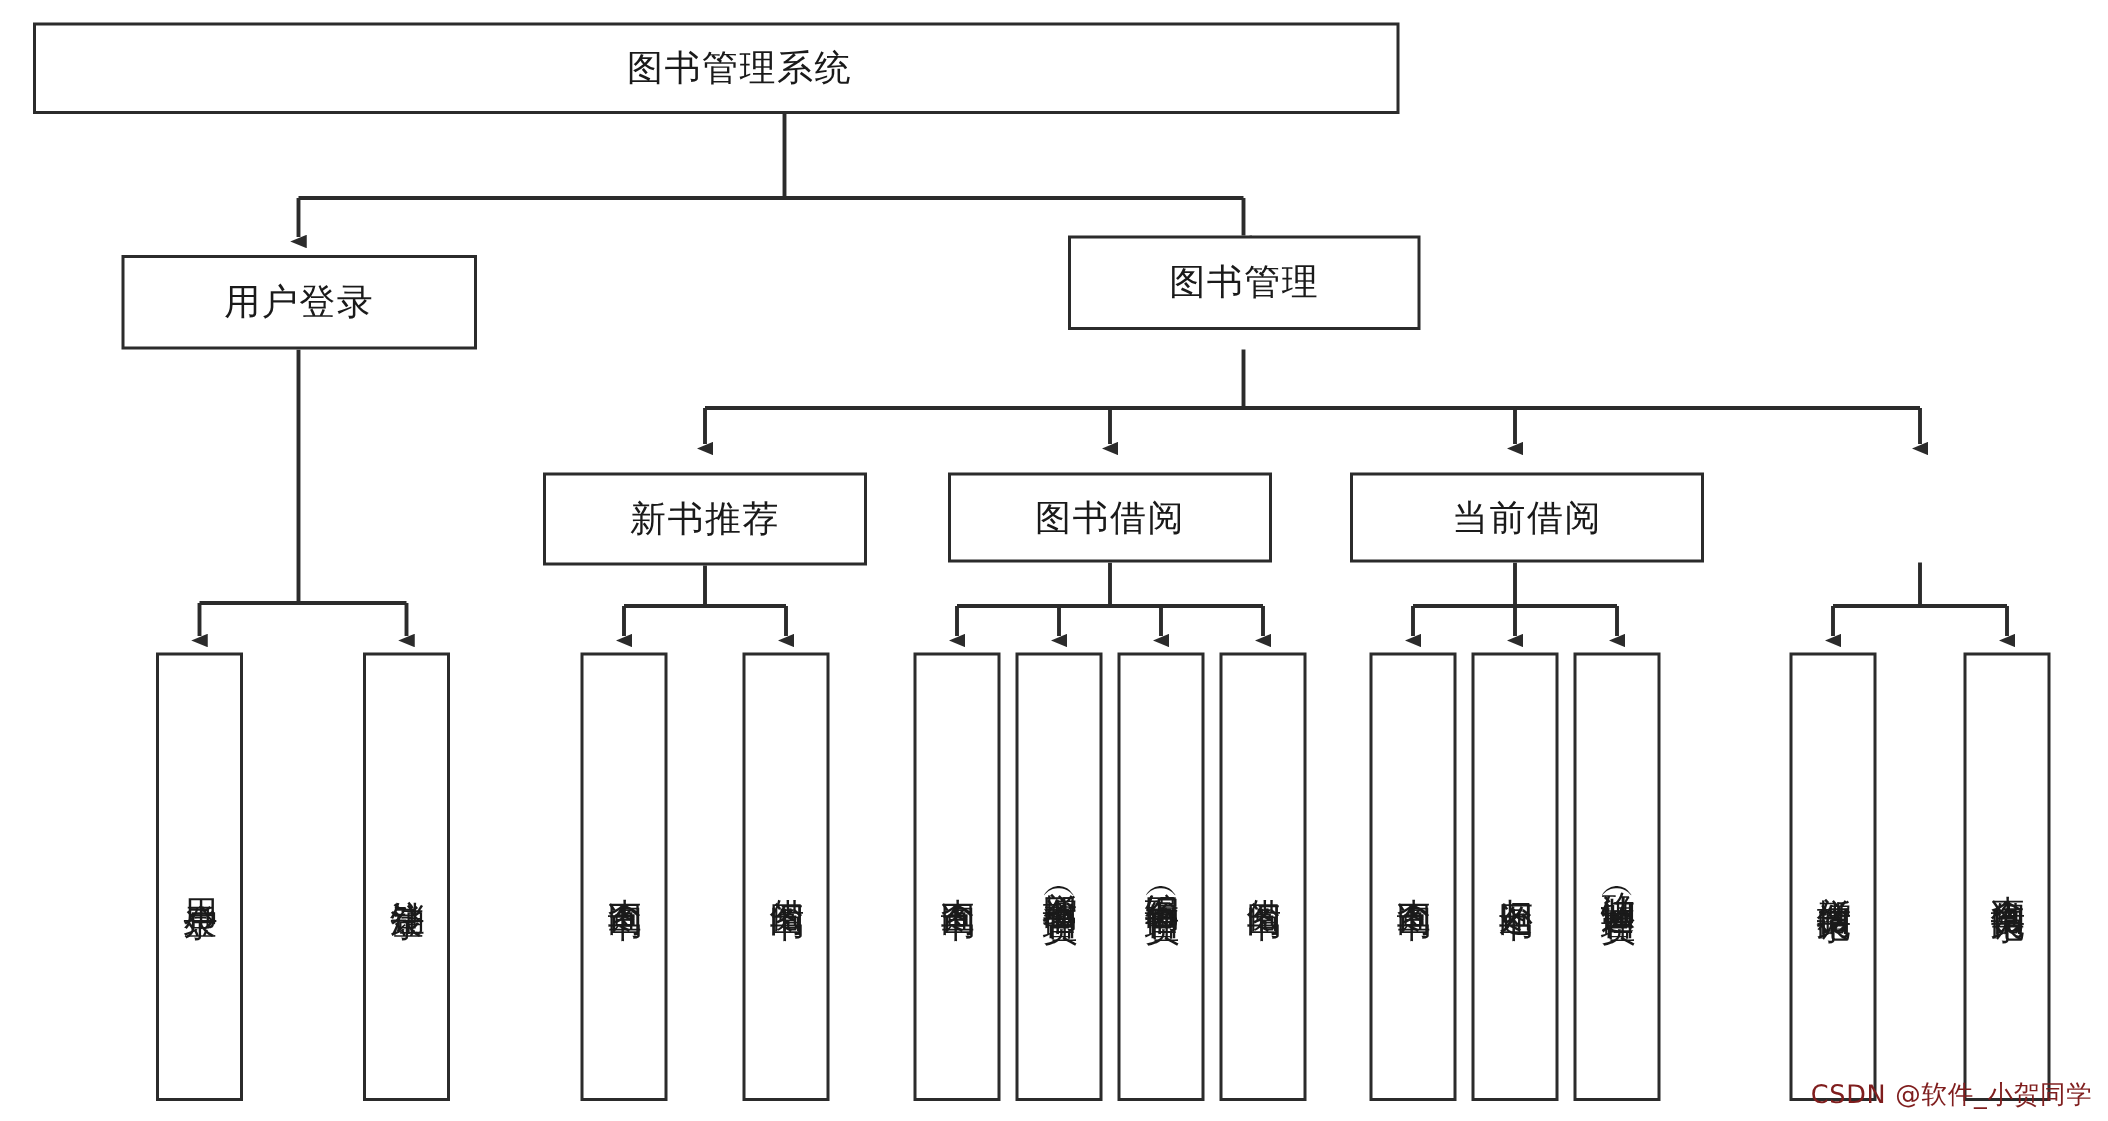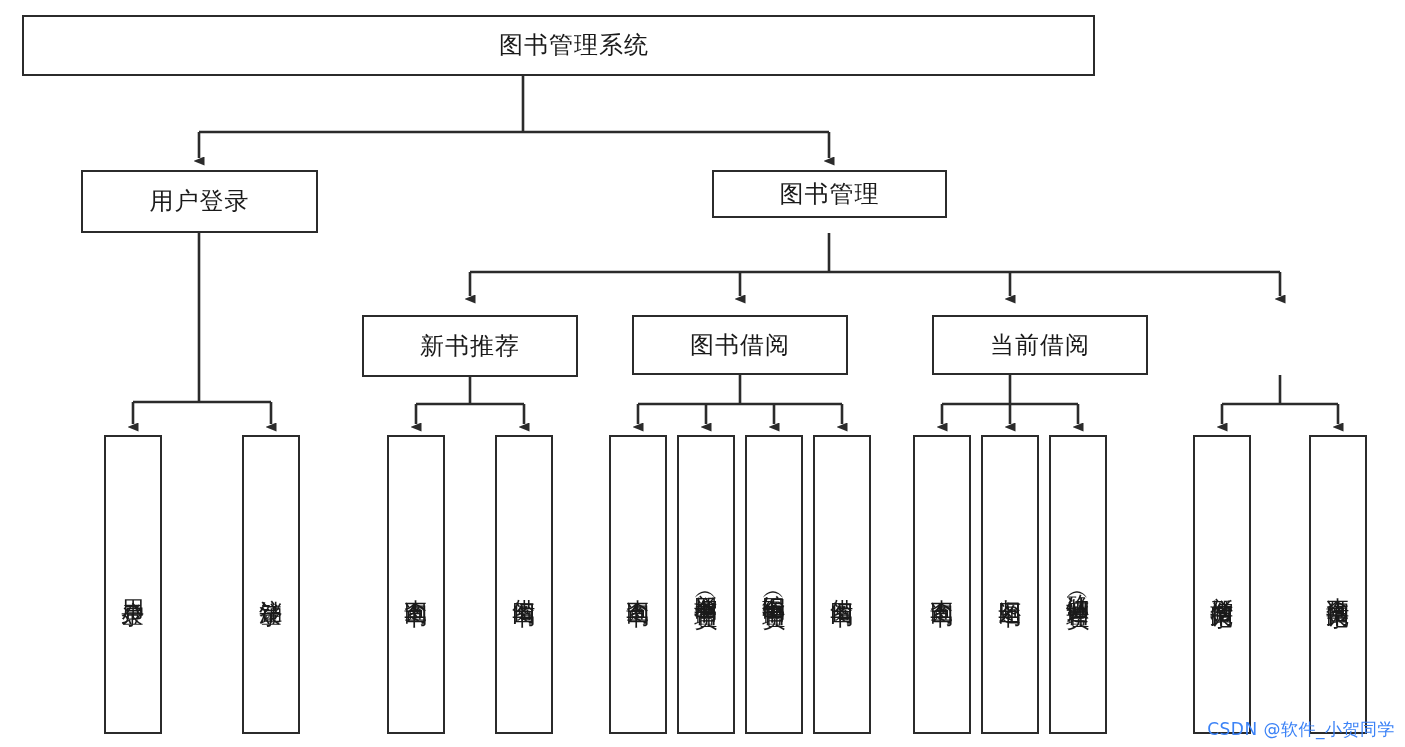--- a/index.html
+++ b/index.html
@@ -50,21 +50,21 @@
   .node.vert .vtext {
     writing-mode: vertical-rl;
     text-orientation: upright;
     display: block;
   }
   .watermark {
     position: absolute;
     right: 10px;
     bottom: 6px;
     font-size: 17px;
-    color: #3b82f6;
+    color: #7f1d1d;
     white-space: nowrap;
     letter-spacing: 0.5px;
   }
 </style>
 </head>
 <body>
 
 <div id="canvas">
 
   <svg id="edges" viewBox="0 0 1405 747" xmlns="http://www.w3.org/2000/svg">
@@ -110,38 +110,38 @@
       <path d="M1010,404 L1010,424" marker-end="url(#arrow)"></path>
       <path d="M1078,404 L1078,424" marker-end="url(#arrow)"></path>
 
       <path d="M1280,375 L1280,404"></path>
       <path d="M1222,404 L1338,404"></path>
       <path d="M1222,404 L1222,424" marker-end="url(#arrow)"></path>
       <path d="M1338,404 L1338,424" marker-end="url(#arrow)"></path>
     </g>
   </svg>
 
-  <div class="node horiz" style="left:22px; top:15px; width:1073px; height:61px;padding-left:31px;">
+  <div class="node horiz" style="left:22px; top:15px; width:911px; height:61px;padding-left:31px;">
     <span>图书管理系统</span>
   </div>
 
   <div class="node horiz" style="left:81px; top:170px; width:237px; height:63px;">
     <span>用户登录</span>
   </div>
-  <div class="node horiz" style="left:712px; top:170px; width:235px; height:48px;">
+  <div class="node horiz" style="left:712px; top:157px; width:235px; height:63px;">
     <span>图书管理</span>
   </div>
 
   <div class="node horiz" style="left:362px; top:315px; width:216px; height:62px;">
     <span>新书推荐</span>
   </div>
   <div class="node horiz" style="left:632px; top:315px; width:216px; height:60px;">
     <span>图书借阅</span>
   </div>
-  <div class="node horiz" style="left:932px; top:315px; width:216px; height:60px;">
+  <div class="node horiz" style="left:900px; top:315px; width:236px; height:60px;">
     <span>当前借阅</span>
   </div>
 
   <div class="node vert" style="left:104px; top:435px; width:58px; height:299px;">
     <span class="vtext">用户登录</span>
   </div>
   <div class="node vert" style="left:242px; top:435px; width:58px; height:299px;">
     <span class="vtext">注销登录</span>
   </div>
 

